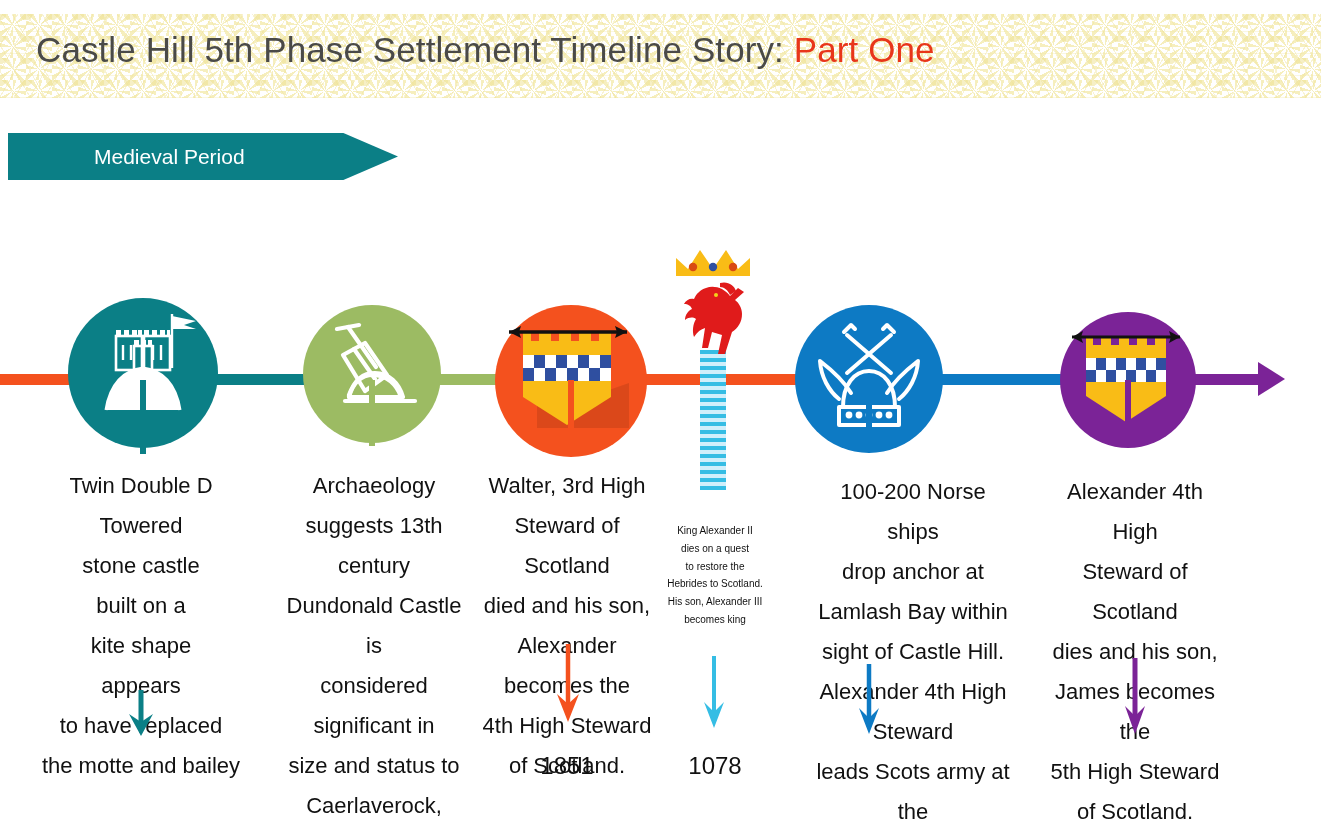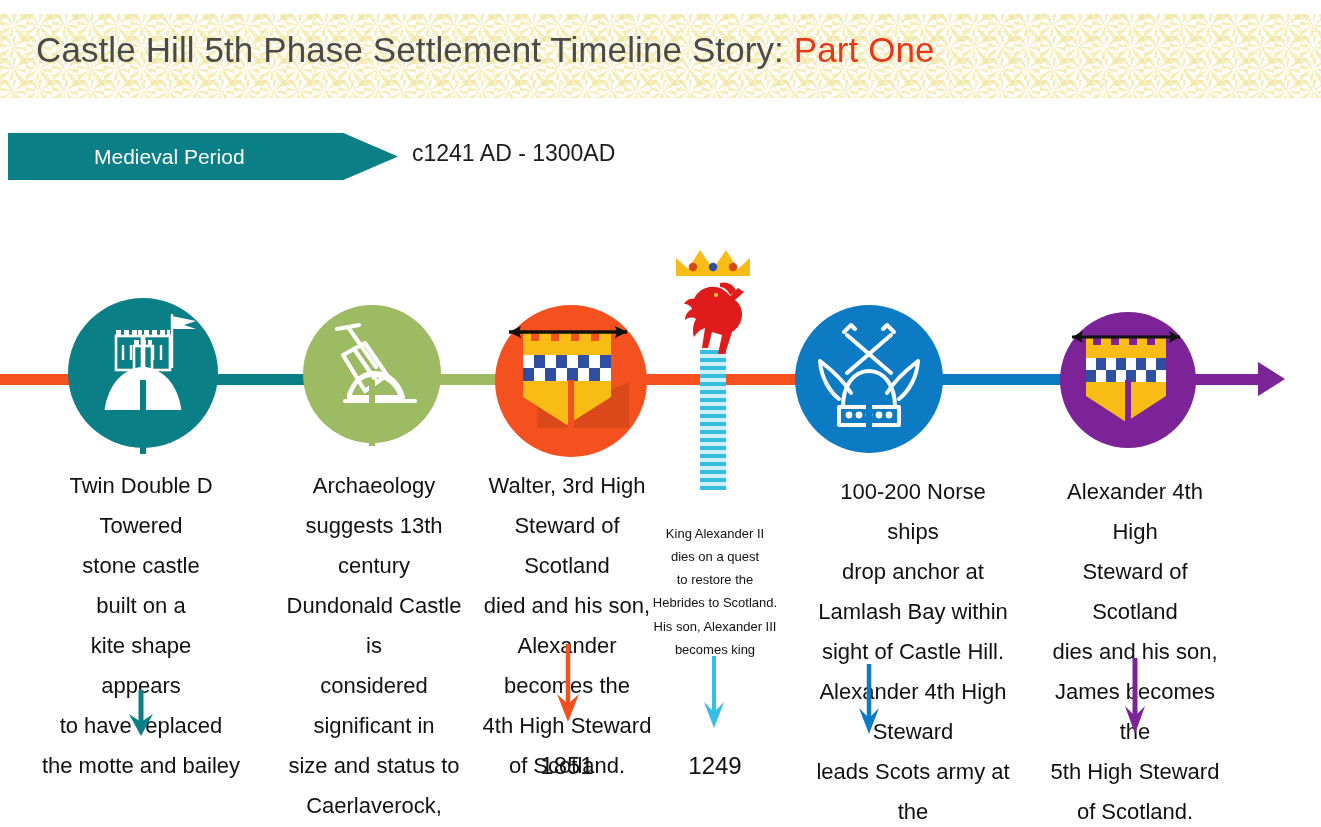--- a/index.html
+++ b/index.html
@@ -65,38 +65,37 @@
   
   .node { position: absolute; border-radius: 50%; }
   .node-stub { position: absolute; width: 6px; top: 380px; }
 
   
   .ic { position: absolute; left: 0; top: 0; width: 100%; height: 100%; }
 
   
   .col { position: absolute; text-align: center; color: #111; }
   .col p { font-size: 22px; line-height: 1.82; white-space: pre-line; }
-  .col.small p { font-size: 13px; line-height: 1.78; }
+  .col.small p { font-size: 10px; line-height: 1.78; }
   .year {
     position: absolute; text-align: center; font-size: 24px; color: #111;
   }
   .dn-arrow { position: absolute; }
 </style>
 </head>
 <body>
 
 <div id="stage">
 
   <div class="header-band"></div>
   <div class="title"><span>Castle Hill 5th Phase Settlement Timeline Story: </span><span class="accent">Part One</span></div>
 
   <div class="period-banner">
     <span>Medieval Period</span>
   </div>
-  <div class="period-range">c1241 AD - 1300AD</div>
 
   <div class="spine" style="left:0px;width:96px;background:#f4511e;"></div>
   <div class="spine" style="left:216px;width:94px;background:#0b7f86;"></div>
   <div class="spine" style="left:430px;width:82px;background:#9cbb63;"></div>
   <div class="spine" style="left:626px;width:184px;background:#f4511e;"></div>
   <div class="spine" style="left:936px;width:130px;background:#0d7ac4;"></div>
   <div class="spine" style="left:1190px;width:72px;background:#7b2397;"></div>
   <div class="arrow-head" style="left:1258px;border-left:27px solid #7b2397;"></div>
 
   <div style="position:absolute;left:700px;top:350px;width:26px;height:140px;
@@ -292,21 +291,21 @@
 dies on a quest
 to restore the
 Hebrides to Scotland.
 His son, Alexander III
 becomes king</p>
   </div>
   <svg class="dn-arrow" style="left:700px;top:656px;width:28px;height:74px;" viewBox="0 0 28 74">
     <line x1="14" y1="0" x2="14" y2="58" stroke="#35bde4" stroke-width="4"></line>
     <path d="M14 72 L4 46 L14 56 L24 46 Z" fill="#35bde4"></path>
   </svg>
-  <div class="year" style="left:652px;top:752px;width:126px;">1249</div>
+  <div class="year" style="left:652px;top:752px;width:126px;">1078</div>
 
   <div class="col" style="left:768px;top:472px;width:202px;margin-left:44px;">
     <p>100-200 Norse ships
 drop anchor at
 Lamlash Bay within
 sight of Castle Hill.
 Alexander 4th High Steward
 leads Scots army at the
 Battle of Largs.</p>
   </div>

